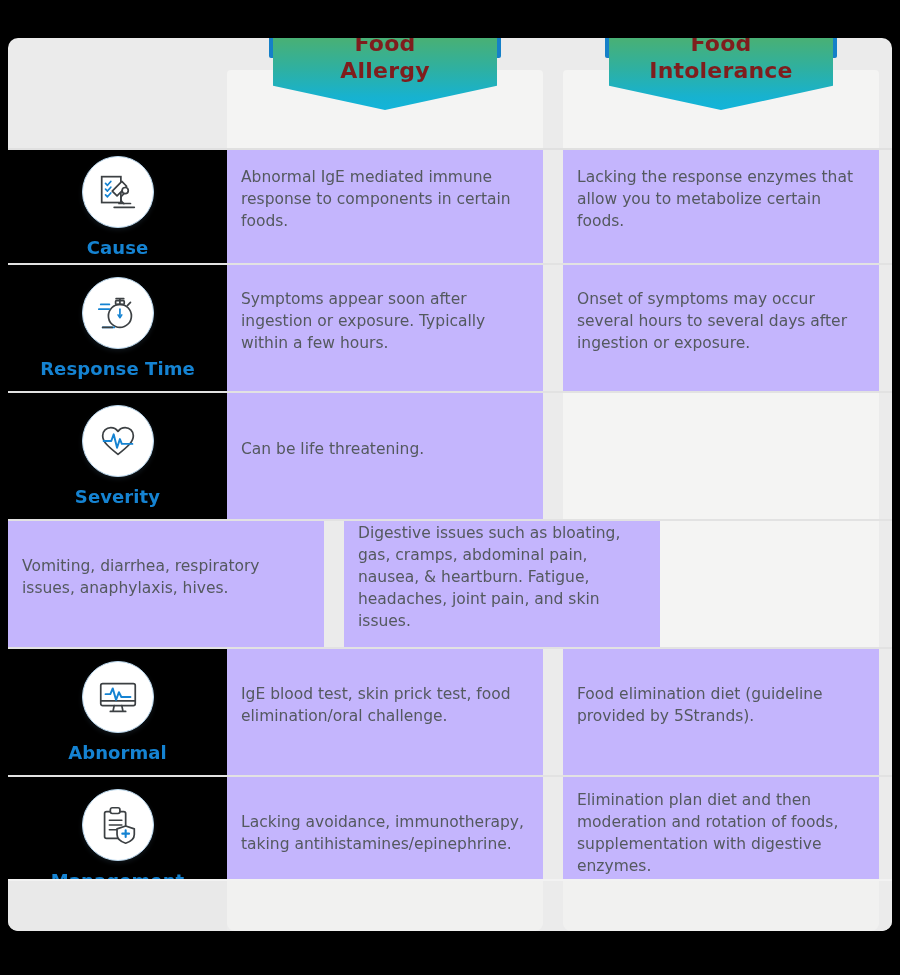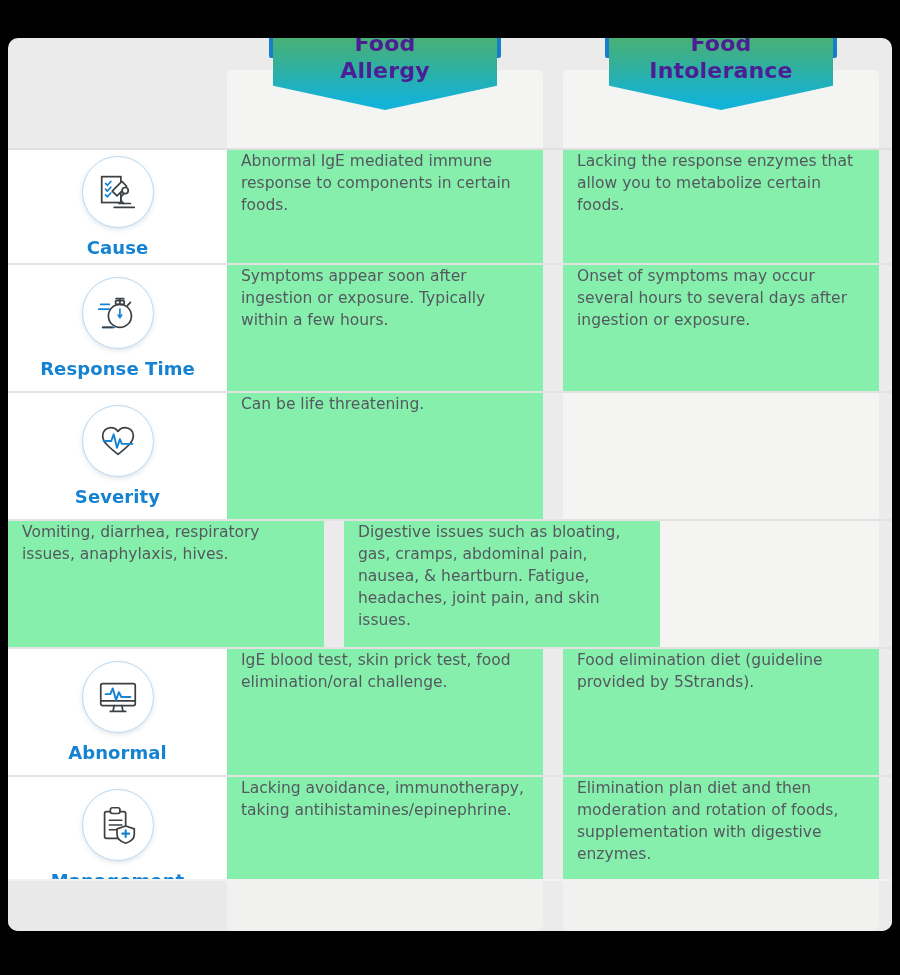--- a/index.html
+++ b/index.html
@@ -70,21 +70,21 @@
     -webkit-clip-path: polygon(0 0, 100% 0, 100% 78%, 50% 100%, 0 78%);
     clip-path: polygon(0 0, 100% 0, 100% 78%, 50% 100%, 0 78%);
     box-shadow: 0 2px 4px rgba(0,0,0,0.18);
   }
   .banner-label {
     position: absolute;
     left: 6px;
     top: 30px;
     width: 224px;
     text-align: center;
-    color: #4c1d95;
+    color: #7f1d1d;
     font-weight: bold;
     font-size: 22px;
     line-height: 27px;
     letter-spacing: 0.2px;
     white-space: pre-line;
   }
 
   
   #rows {
     position: absolute;
@@ -102,21 +102,21 @@
   .row:first-child { border-top: 2px solid #e0e0e0; }
 
   .cell-label {
     width: 219px;
     flex: 0 0 219px;
     position: relative;
     display: flex;
     flex-direction: column;
     align-items: center;
     justify-content: center;
-    background: #ffffff;
+    background: #000000;
   }
   .icon-badge {
     width: 72px;
     height: 72px;
     border-radius: 50%;
     background: #ffffff;
     border: 1px solid #bcd9ef;
     box-shadow: 0 2px 5px rgba(90,120,150,0.18);
     display: flex;
     align-items: center;
@@ -127,23 +127,23 @@
     margin-top: 9px;
     color: #1583d2;
     font-weight: bold;
     font-size: 18px;
     letter-spacing: 0.1px;
     text-align: center;
   }
   .cell-text {
     flex: 0 0 316px;
     width: 316px;
-    background: #86efac;
-    display: flex;
-    align-items: flex-start;
+    background: #c4b5fd;
+    display: flex;
+    align-items: center;
     box-sizing: border-box;
     padding: 0 16px 15px 14px;
   }
   .cell-spacer {
     flex: 0 0 20px;
     width: 20px;
     background: #ebebeb;
   }
   .cell-text p {
     margin: 0;

